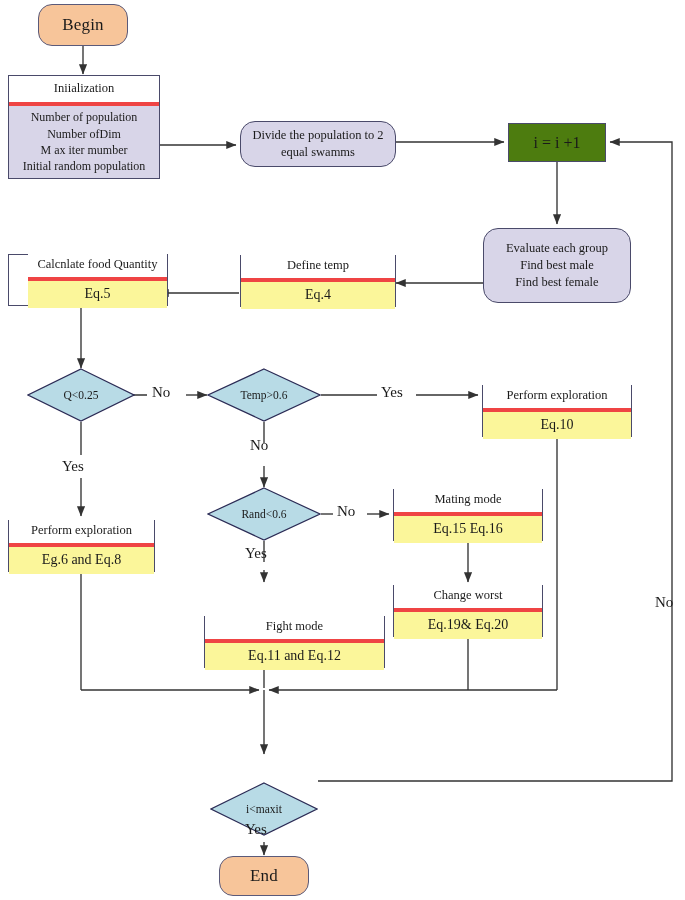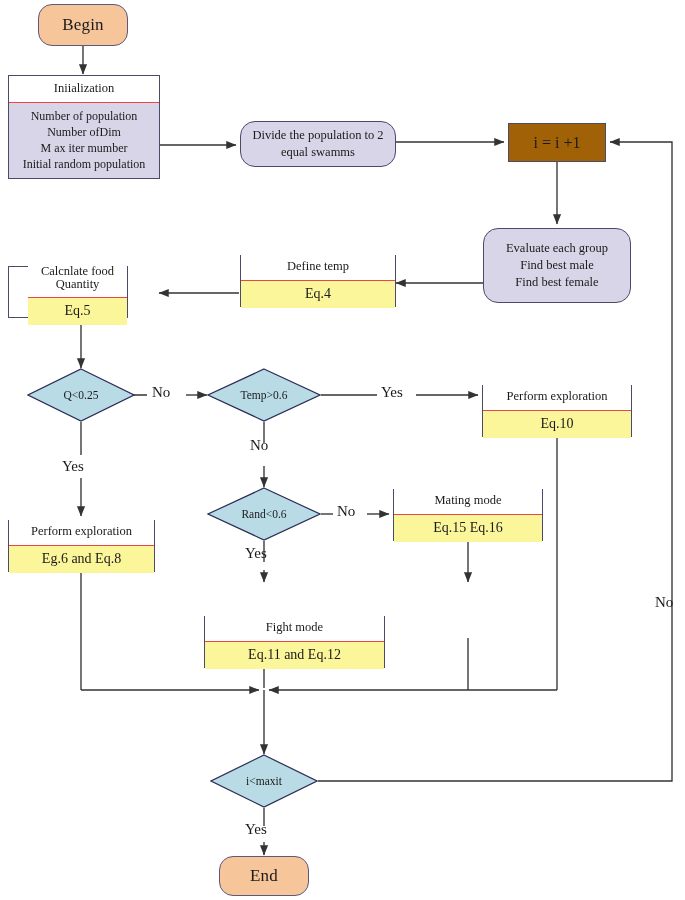--- a/index.html
+++ b/index.html
@@ -51,30 +51,30 @@
     background: #d8d5e8;
     display: flex;
     align-items: center;
     justify-content: center;
     font-size: 12.5px;
     line-height: 1.35;
     padding: 2px 4px;
     border-radius: 15px;
   }
   .proc-accent {
-    background: #a16207;
+    background: #4d7c0f;
     display: flex;
     align-items: center;
     justify-content: center;
     font-size: 16px;
     text-align: right;
   }
   .split .hdr {
     background: #ffffff;
-    border-bottom: 1px solid #ef4444;
+    border-bottom: 4px solid #ef4444;
     font-size: 12.5px;
     line-height: 1;
     padding: 6px 3px 7px 3px;
   }
   .split .body {
     background: #fbf69a;
     font-size: 14px;
     line-height: 1;
     padding: 6px 3px 7px 3px;
   }
@@ -193,21 +193,21 @@
 
   <div class="node proc-plain multiline" style="left:483px; top:228px; width:148px; height:75px;">Evaluate each group
 Find best male
 Find best female</div>
 
   <div class="node split" style="left:240px; top:255px; width:156px; height:52px;text-align:center;">
     <div class="hdr">Define temp</div>
     <div class="body">Eq.4</div>
   </div>
 
-  <div class="node split" style="left:8px; top:266px; width:120px; height:52px;padding-left:19px;">
+  <div class="node split" style="left:8px; top:254px; width:160px; height:52px;padding-left:19px;">
     <div class="hdr">Calcnlate food Quantity</div>
     <div class="body">Eq.5</div>
   </div>
 
   <div class="diamond" style="left:27px; top:368px; width:108px; height:54px;">
     <svg class="dshape" viewBox="0 0 108 54" preserveAspectRatio="none">
       <polygon points="54,1 107,27 54,53 1,27" fill="#b8dbe6" stroke="#2b2b55" stroke-width="1.2"></polygon>
     </svg>
     <div class="dlabel">Q&lt;0.25</div>
   </div>
@@ -219,21 +219,21 @@
     <div class="dlabel">Temp&gt;0.6</div>
   </div>
 
   <div class="diamond" style="left:207px; top:487px; width:114px; height:54px;">
     <svg class="dshape" viewBox="0 0 114 54" preserveAspectRatio="none">
       <polygon points="57,1 113,27 57,53 1,27" fill="#b8dbe6" stroke="#2b2b55" stroke-width="1.2"></polygon>
     </svg>
     <div class="dlabel">Rand&lt;0.6</div>
   </div>
 
-  <div class="diamond" style="left:210px; top:754px; width:108px; height:54px;">
+  <div class="diamond" style="left:210px; top:782px; width:108px; height:54px;">
     <svg class="dshape" viewBox="0 0 108 54" preserveAspectRatio="none">
       <polygon points="54,1 107,27 54,53 1,27" fill="#b8dbe6" stroke="#2b2b55" stroke-width="1.2"></polygon>
     </svg>
     <div class="dlabel">i&lt;maxit</div>
   </div>
 
   <div class="node split" style="left:482px; top:385px; width:150px; height:52px;">
     <div class="hdr">Perform exploration</div>
     <div class="body">Eq.10</div>
   </div>
@@ -246,20 +246,24 @@
   <div class="node split" style="left:393px; top:489px; width:150px; height:52px;">
     <div class="hdr">Mating mode</div>
     <div class="body">Eq.15 Eq.16</div>
   </div>
 
   <div class="node split" style="left:189px; top:616px; width:181px; height:52px;margin-left:15px;">
     <div class="hdr">Fight mode</div>
     <div class="body">Eq.11 and Eq.12</div>
   </div>
 
+  <div class="node split" style="left:393px; top:585px; width:150px; height:52px;">
+    <div class="hdr">Change worst</div>
+    <div class="body">Eq.19&amp; Eq.20</div>
+  </div>
 
   <div class="node terminal" style="left:219px; top:856px; width:90px; height:40px;">
     <span>End</span>
   </div>
 
   <div class="edge-label" style="left:152px; top:384px;">No</div>
   <div class="edge-label" style="left:62px; top:458px;">Yes</div>
   <div class="edge-label" style="left:381px; top:384px;">Yes</div>
   <div class="edge-label" style="left:250px; top:437px;">No</div>
   <div class="edge-label" style="left:337px; top:503px;">No</div>

